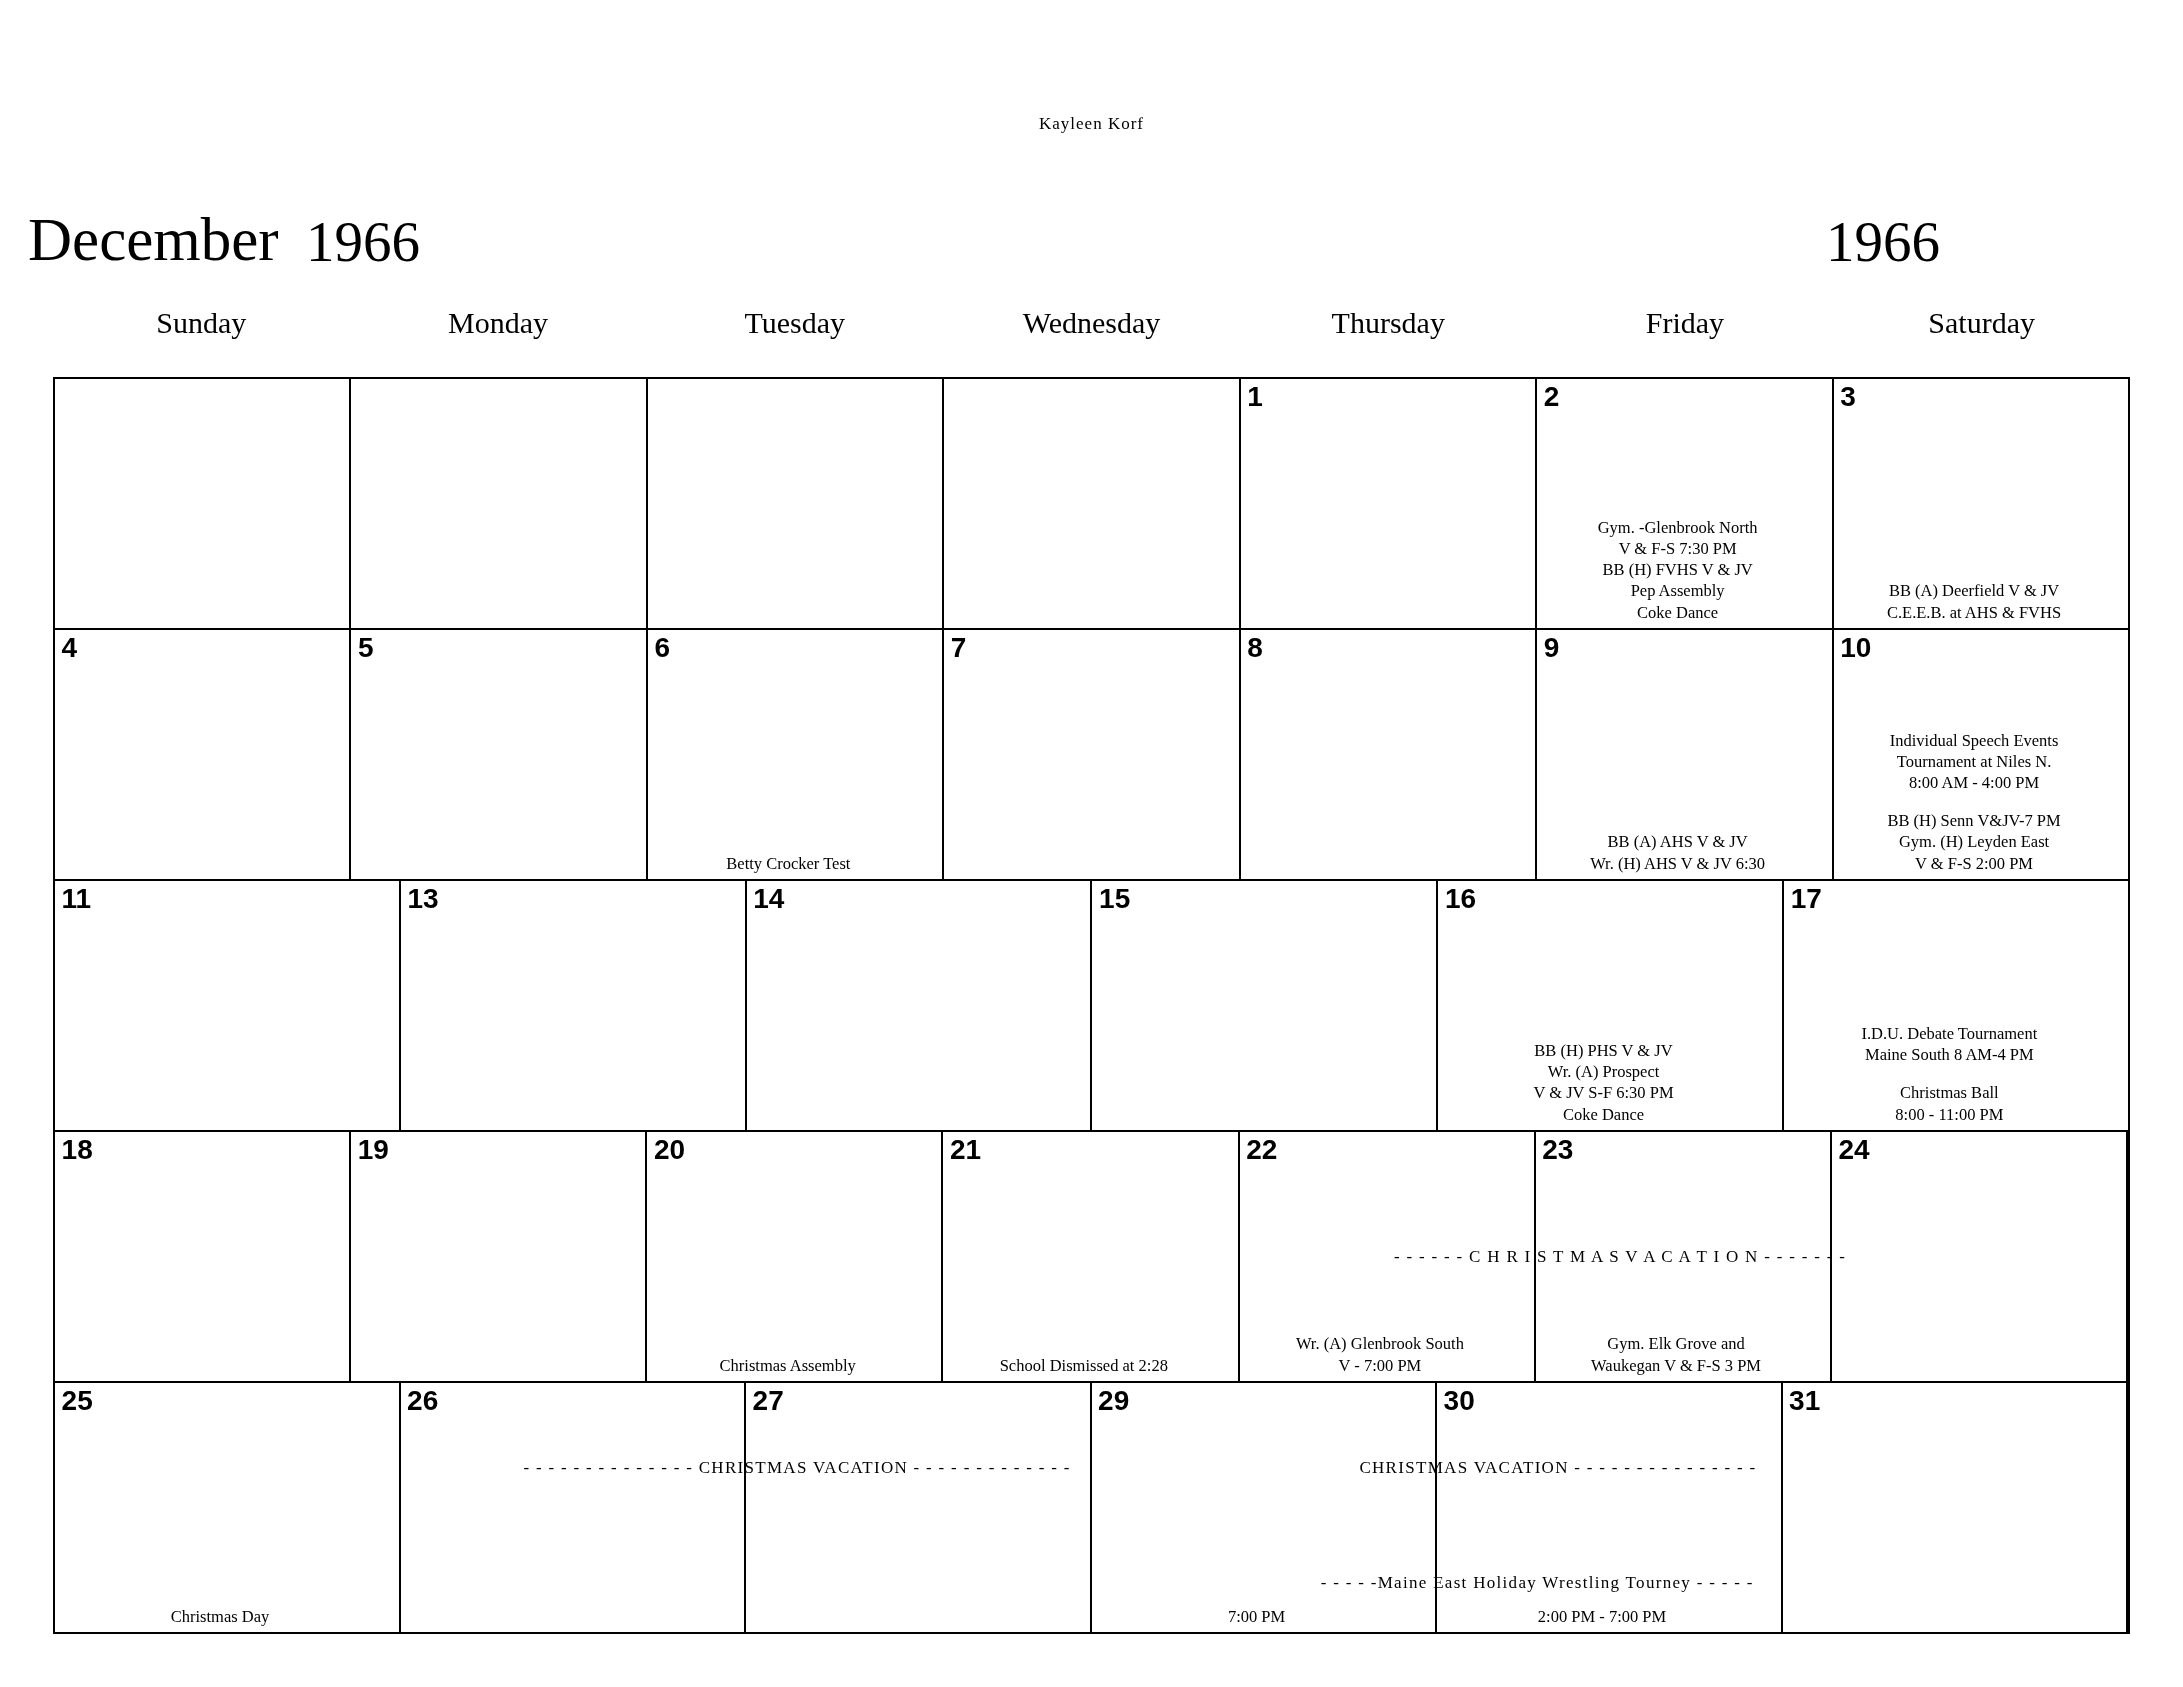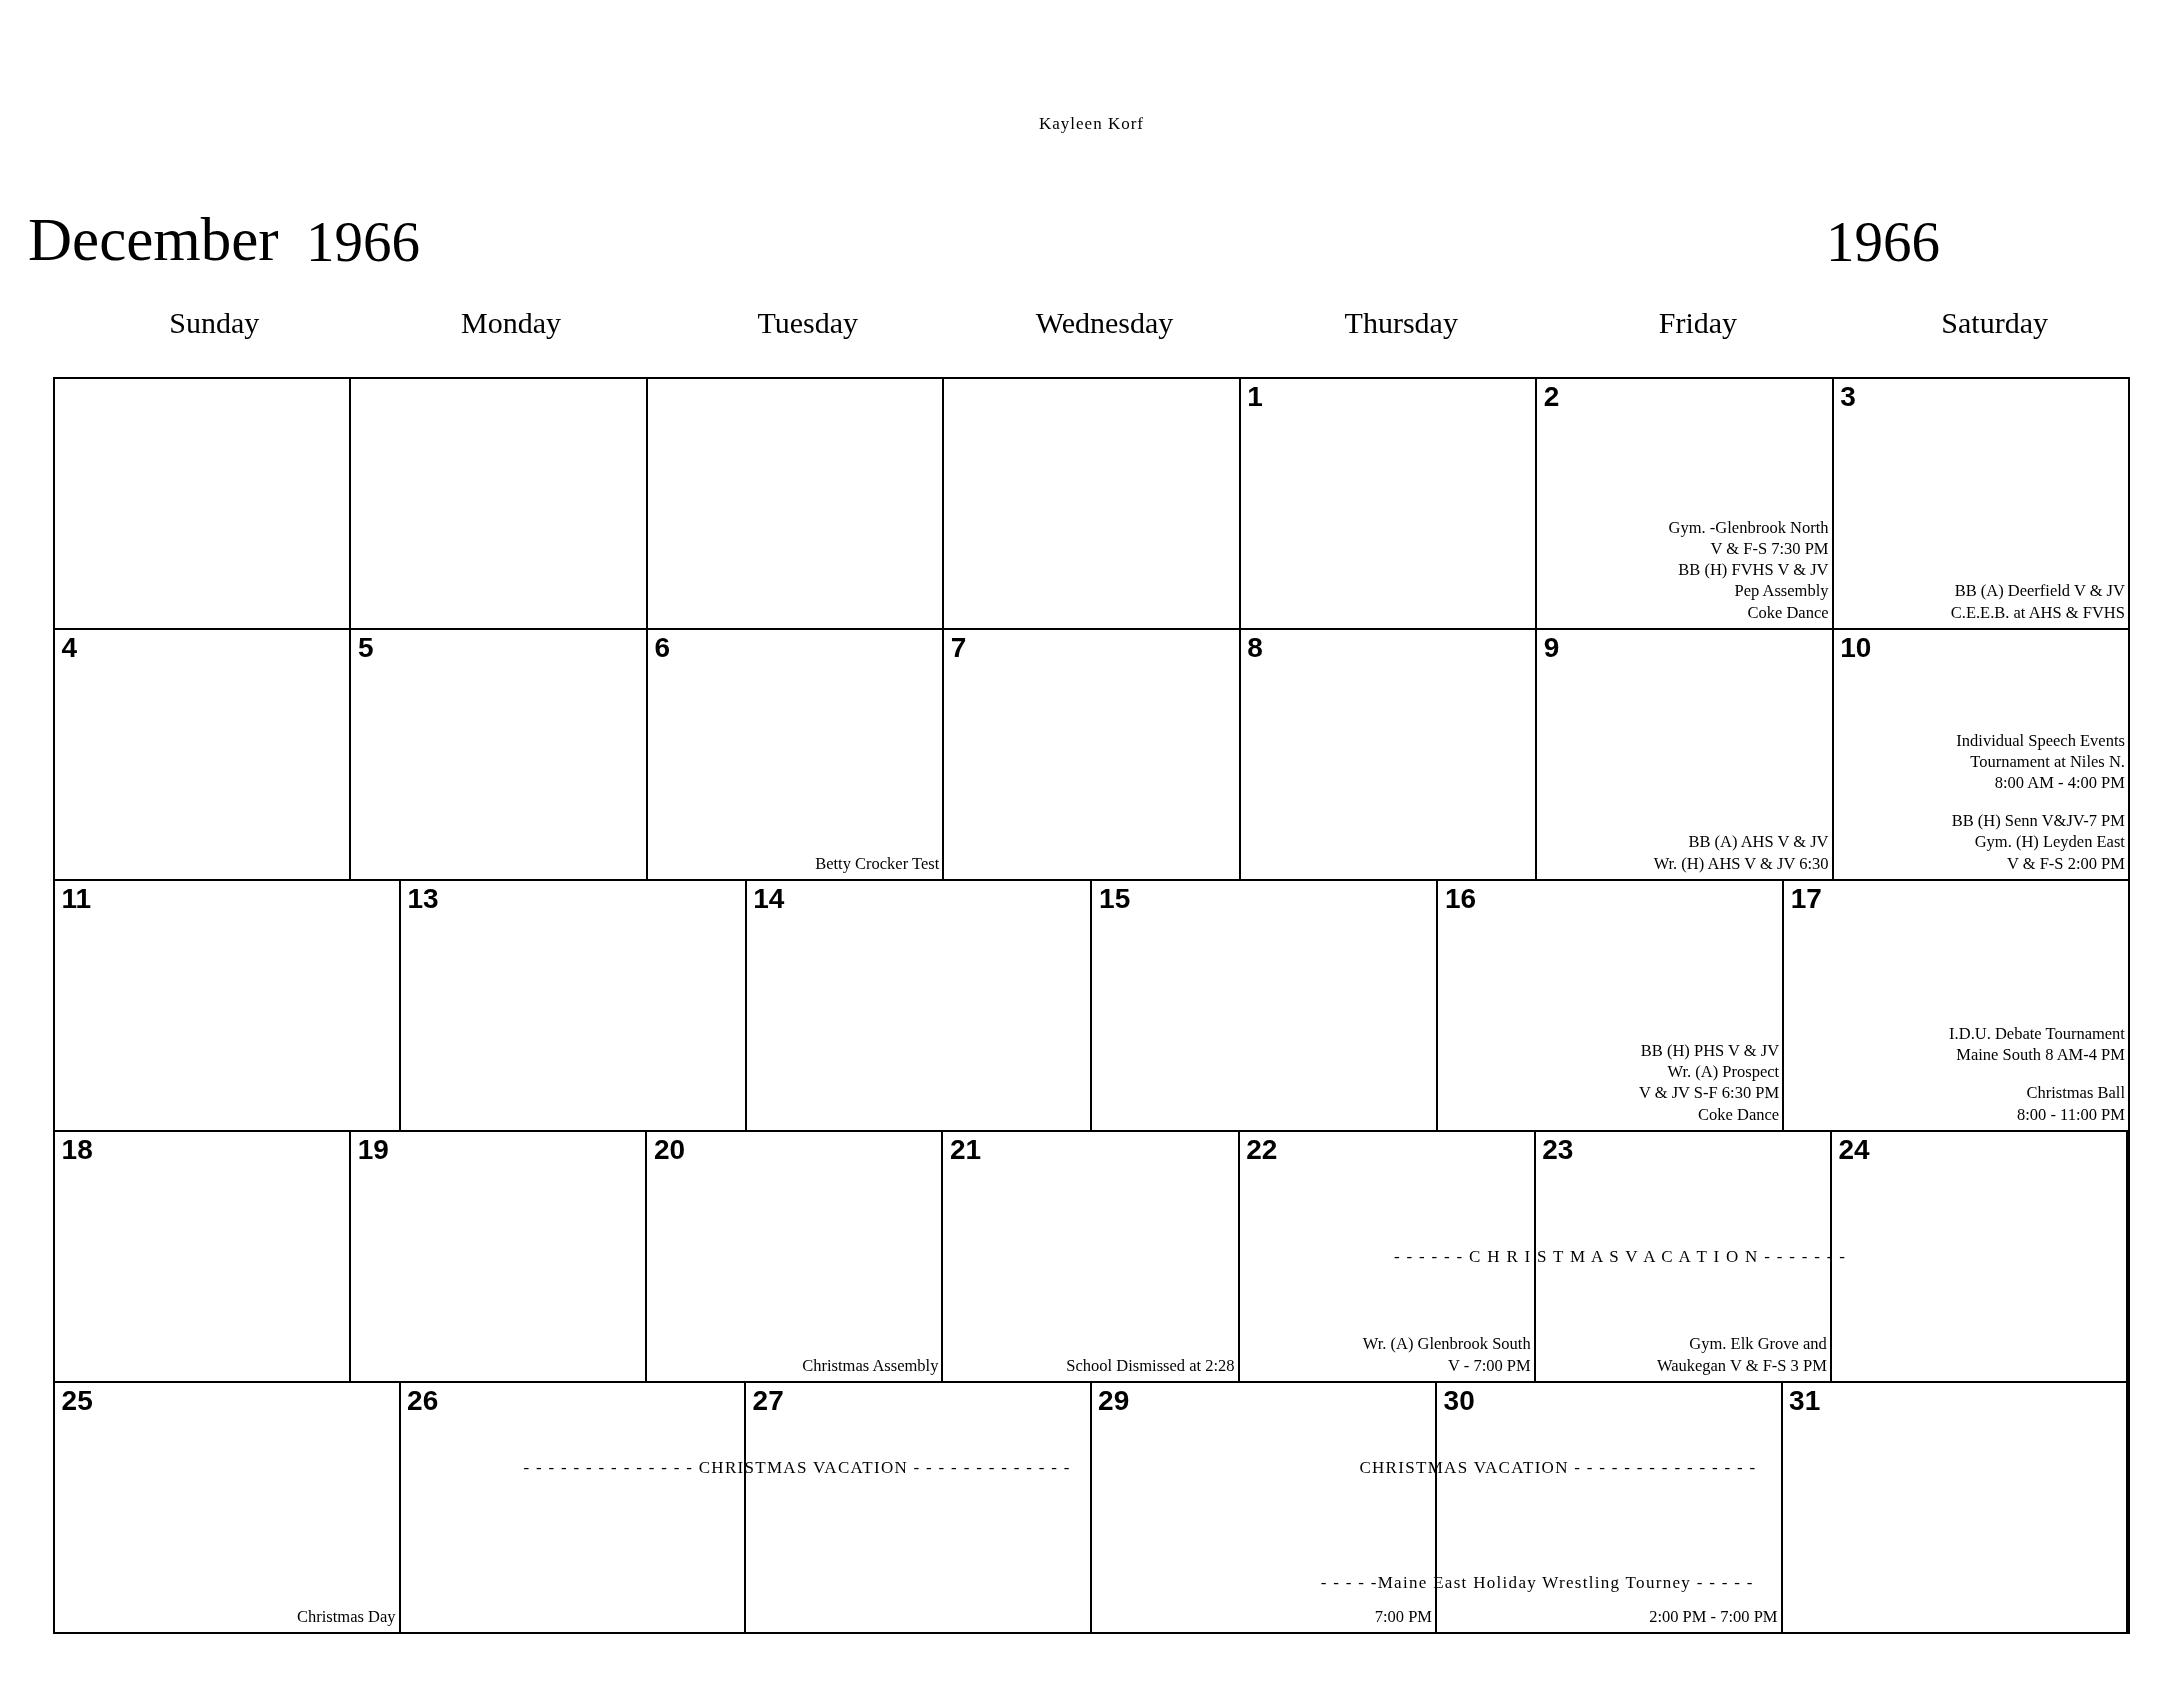--- a/index.html
+++ b/index.html
@@ -61,21 +61,21 @@
     right: 271px;
     top: 0;
     font-size: 57px;
     font-family: "Liberation Serif", serif;
   }
 
   
   .daynames {
     position: absolute;
     top: 306px;
-    left: 66px;
+    left: 53px;
     width: 2077px;
     display: flex;
   }
   .daynames .dn {
     flex: 1 1 0;
     text-align: center;
     font-size: 30px;
     font-family: "Liberation Serif", serif;
   }
 
@@ -112,22 +112,22 @@
     left: 6.6px;
     font-size: 28px;
     font-weight: bold;
     font-family: "Liberation Sans", sans-serif;
     line-height: 1;
   }
   .events {
     position: absolute;
     bottom: 5.3px;
     left: 2.6px;
-    right: 3px;
-    text-align: right;
+    right: 16px;
+    text-align: center;
     font-size: 16.5px;
     line-height: 1.28;
     font-family: "Liberation Serif", serif;
   }
   .events .ev { white-space: nowrap; }
   .block-gap { height: 17px; }
 
   
   .banner {
     position: absolute;

